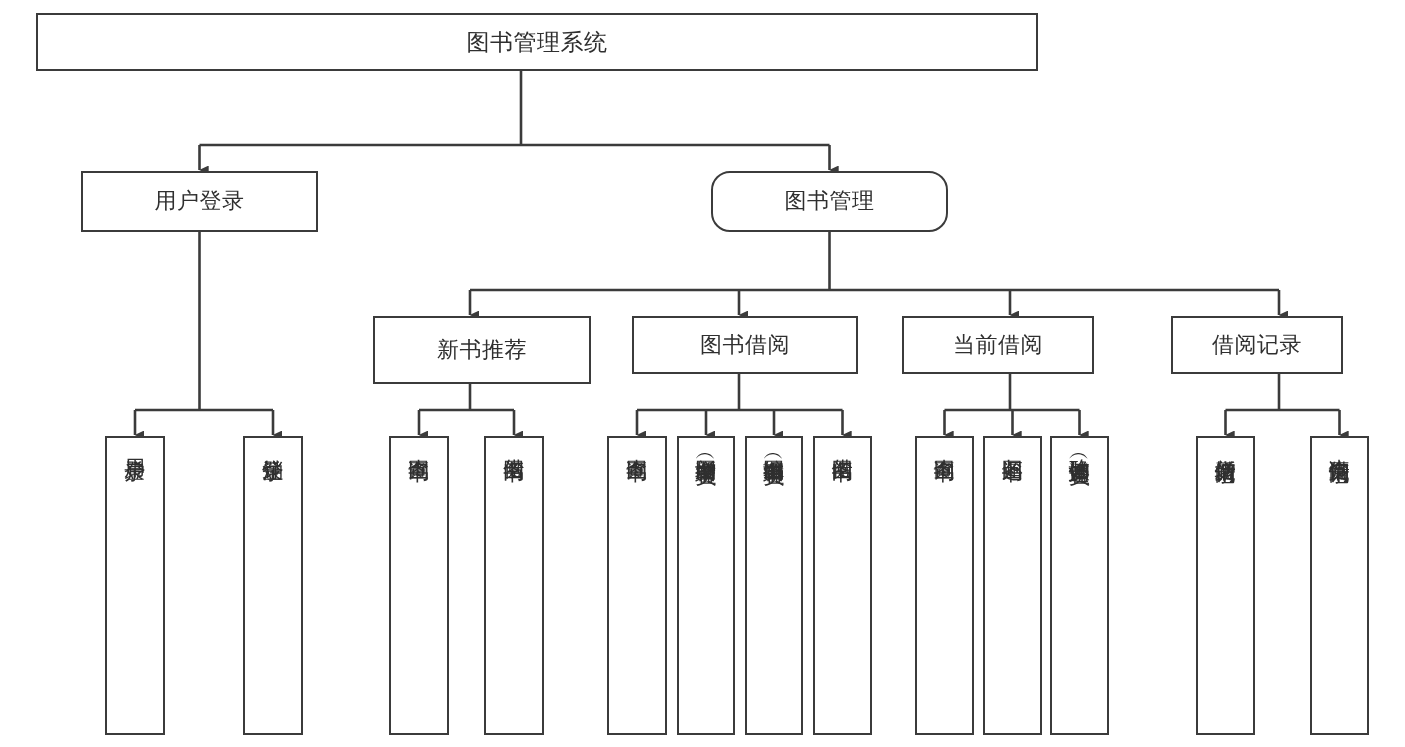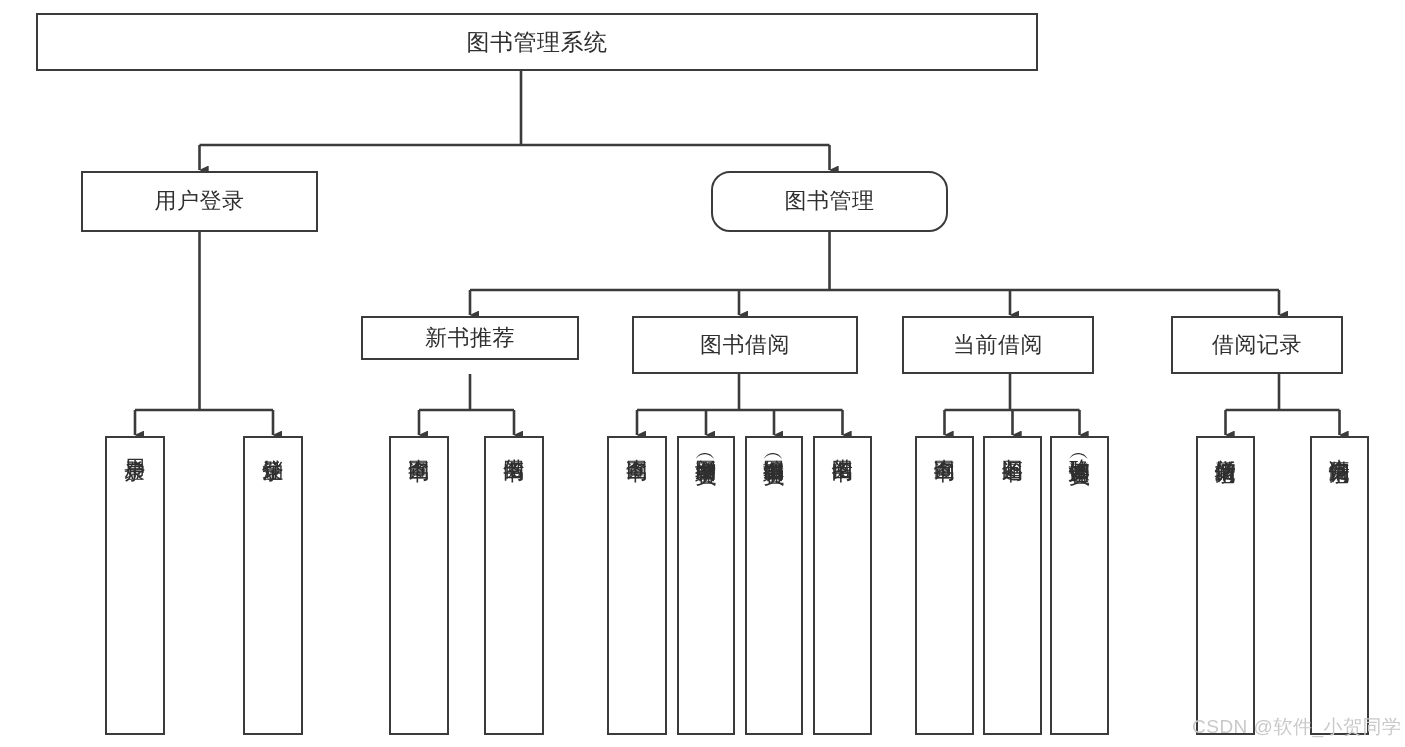--- a/index.html
+++ b/index.html
@@ -117,21 +117,21 @@
   <div id="node-layer">
       <div class="node horiz root" style="left: 20px; top: 13px; width: 1002px; height: 58px; margin-left: 16px;">
         <span class="label">图书管理系统</span>
       </div>
       <div class="node horiz" style="left: 81px; top: 171px; width: 237px; height: 61px;">
         <span class="label">用户登录</span>
       </div>
       <div class="node horiz" style="left: 711px; top: 171px; width: 237px; height: 61px; border-radius: 19px;">
         <span class="label">图书管理</span>
       </div>
-      <div class="node horiz" style="left: 361px; top: 316px; width: 218px; height: 44px;">
+      <div class="node horiz" style="left: 373px; top: 316px; width: 218px; height: 68px;">
         <span class="label">新书推荐</span>
       </div>
       <div class="node horiz" style="left: 632px; top: 316px; width: 226px; height: 58px;">
         <span class="label">图书借阅</span>
       </div>
       <div class="node horiz" style="left: 902px; top: 316px; width: 192px; height: 58px;">
         <span class="label">当前借阅</span>
       </div>
       <div class="node horiz" style="left: 1171px; top: 316px; width: 172px; height: 58px;">
         <span class="label">借阅记录</span>
@@ -169,14 +169,13 @@
       <div class="node vert" style="left: 1050px; top: 436px; width: 59px; height: 299px;">
         <span class="label">确认归还（管理员）</span>
       </div>
       <div class="node vert" style="left: 1196px; top: 436px; width: 59px; height: 299px;">
         <span class="label">新增借阅记录</span>
       </div>
       <div class="node vert" style="left: 1310px; top: 436px; width: 59px; height: 299px;">
         <span class="label">查询借阅记录</span>
       </div>
     </div>
-  <div class="watermark" style="left: 1192px; top: 714px;">CSDN @软件_小贺同学</div>
 </div>
 
 </body></html>

